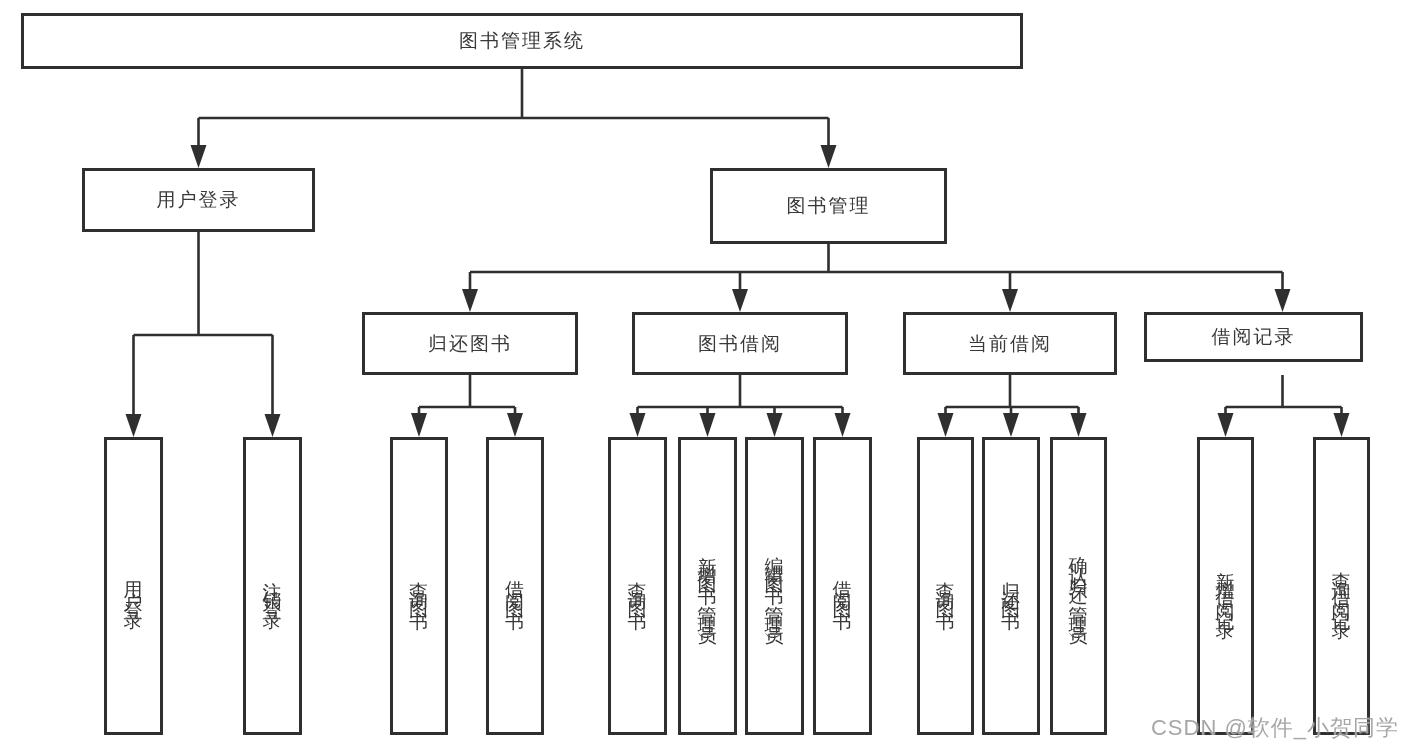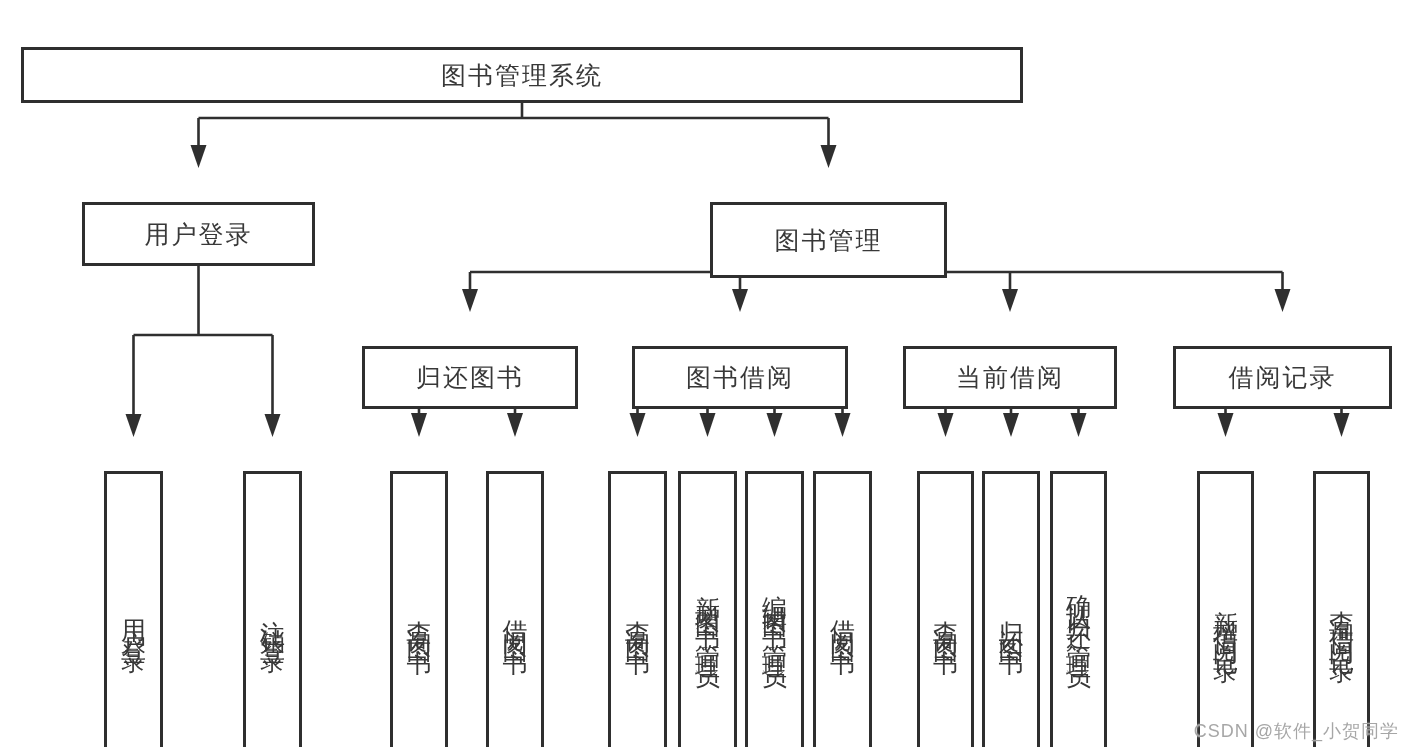--- a/index.html
+++ b/index.html
@@ -7,30 +7,30 @@
     width:1405px;height:747px;position:relative;overflow:hidden;
     font-family:"Liberation Sans","DejaVu Sans",sans-serif;
     -webkit-font-smoothing:antialiased;
   }
   .stage{position:absolute;left:0;top:0;width:1405px;height:747px;}
   .wires{position:absolute;left:0;top:0;pointer-events:none;}
   .box{
     position:absolute;box-sizing:border-box;background:#ffffff;
     border:3px solid #2f2f2f;
     display:flex;align-items:center;justify-content:center;
-    color:#383838;font-size:25px;z-index:2;margin-top:34px;
+    color:#383838;font-size:19px;z-index:2;
   }
   .box.h span{letter-spacing:2px;white-space:nowrap;}
   .box.v span{
     writing-mode:vertical-rl;text-orientation:mixed;
     letter-spacing:10px;line-height:1;white-space:nowrap;
   }
   .watermark{
     position:absolute;right:6px;bottom:4px;z-index:10;
-    font-size:18px;color:rgba(158,158,158,0.92);
+    font-size:22px;color:rgba(158,158,158,0.92);
     letter-spacing:1px;white-space:nowrap;
     text-shadow:0 0 2px rgba(255,255,255,0.9);
   }
 </style>
 </head>
 <body>
 
 <div class="stage">
 
   <svg class="wires" width="1405" height="747" viewBox="0 0 1405 747">
@@ -78,21 +78,21 @@
 
   <div class="box h" style="left:362px;top:312px;width:216px;height:63px">
     <span>归还图书</span>
   </div>
   <div class="box h" style="left:632px;top:312px;width:216px;height:63px">
     <span>图书借阅</span>
   </div>
   <div class="box h" style="left:903px;top:312px;width:214px;height:63px">
     <span>当前借阅</span>
   </div>
-  <div class="box h" style="left:1173px;top:312px;width:219px;height:63px">
+  <div class="box h" style="left:1144px;top:312px;width:219px;height:50px">
     <span>借阅记录</span>
   </div>
 
   <div class="box v" style="left:104px;top:437px;width:59px;height:298px">
     <span>用户登录</span>
   </div>
   <div class="box v" style="left:243px;top:437px;width:59px;height:298px">
     <span>注销登录</span>
   </div>
 

